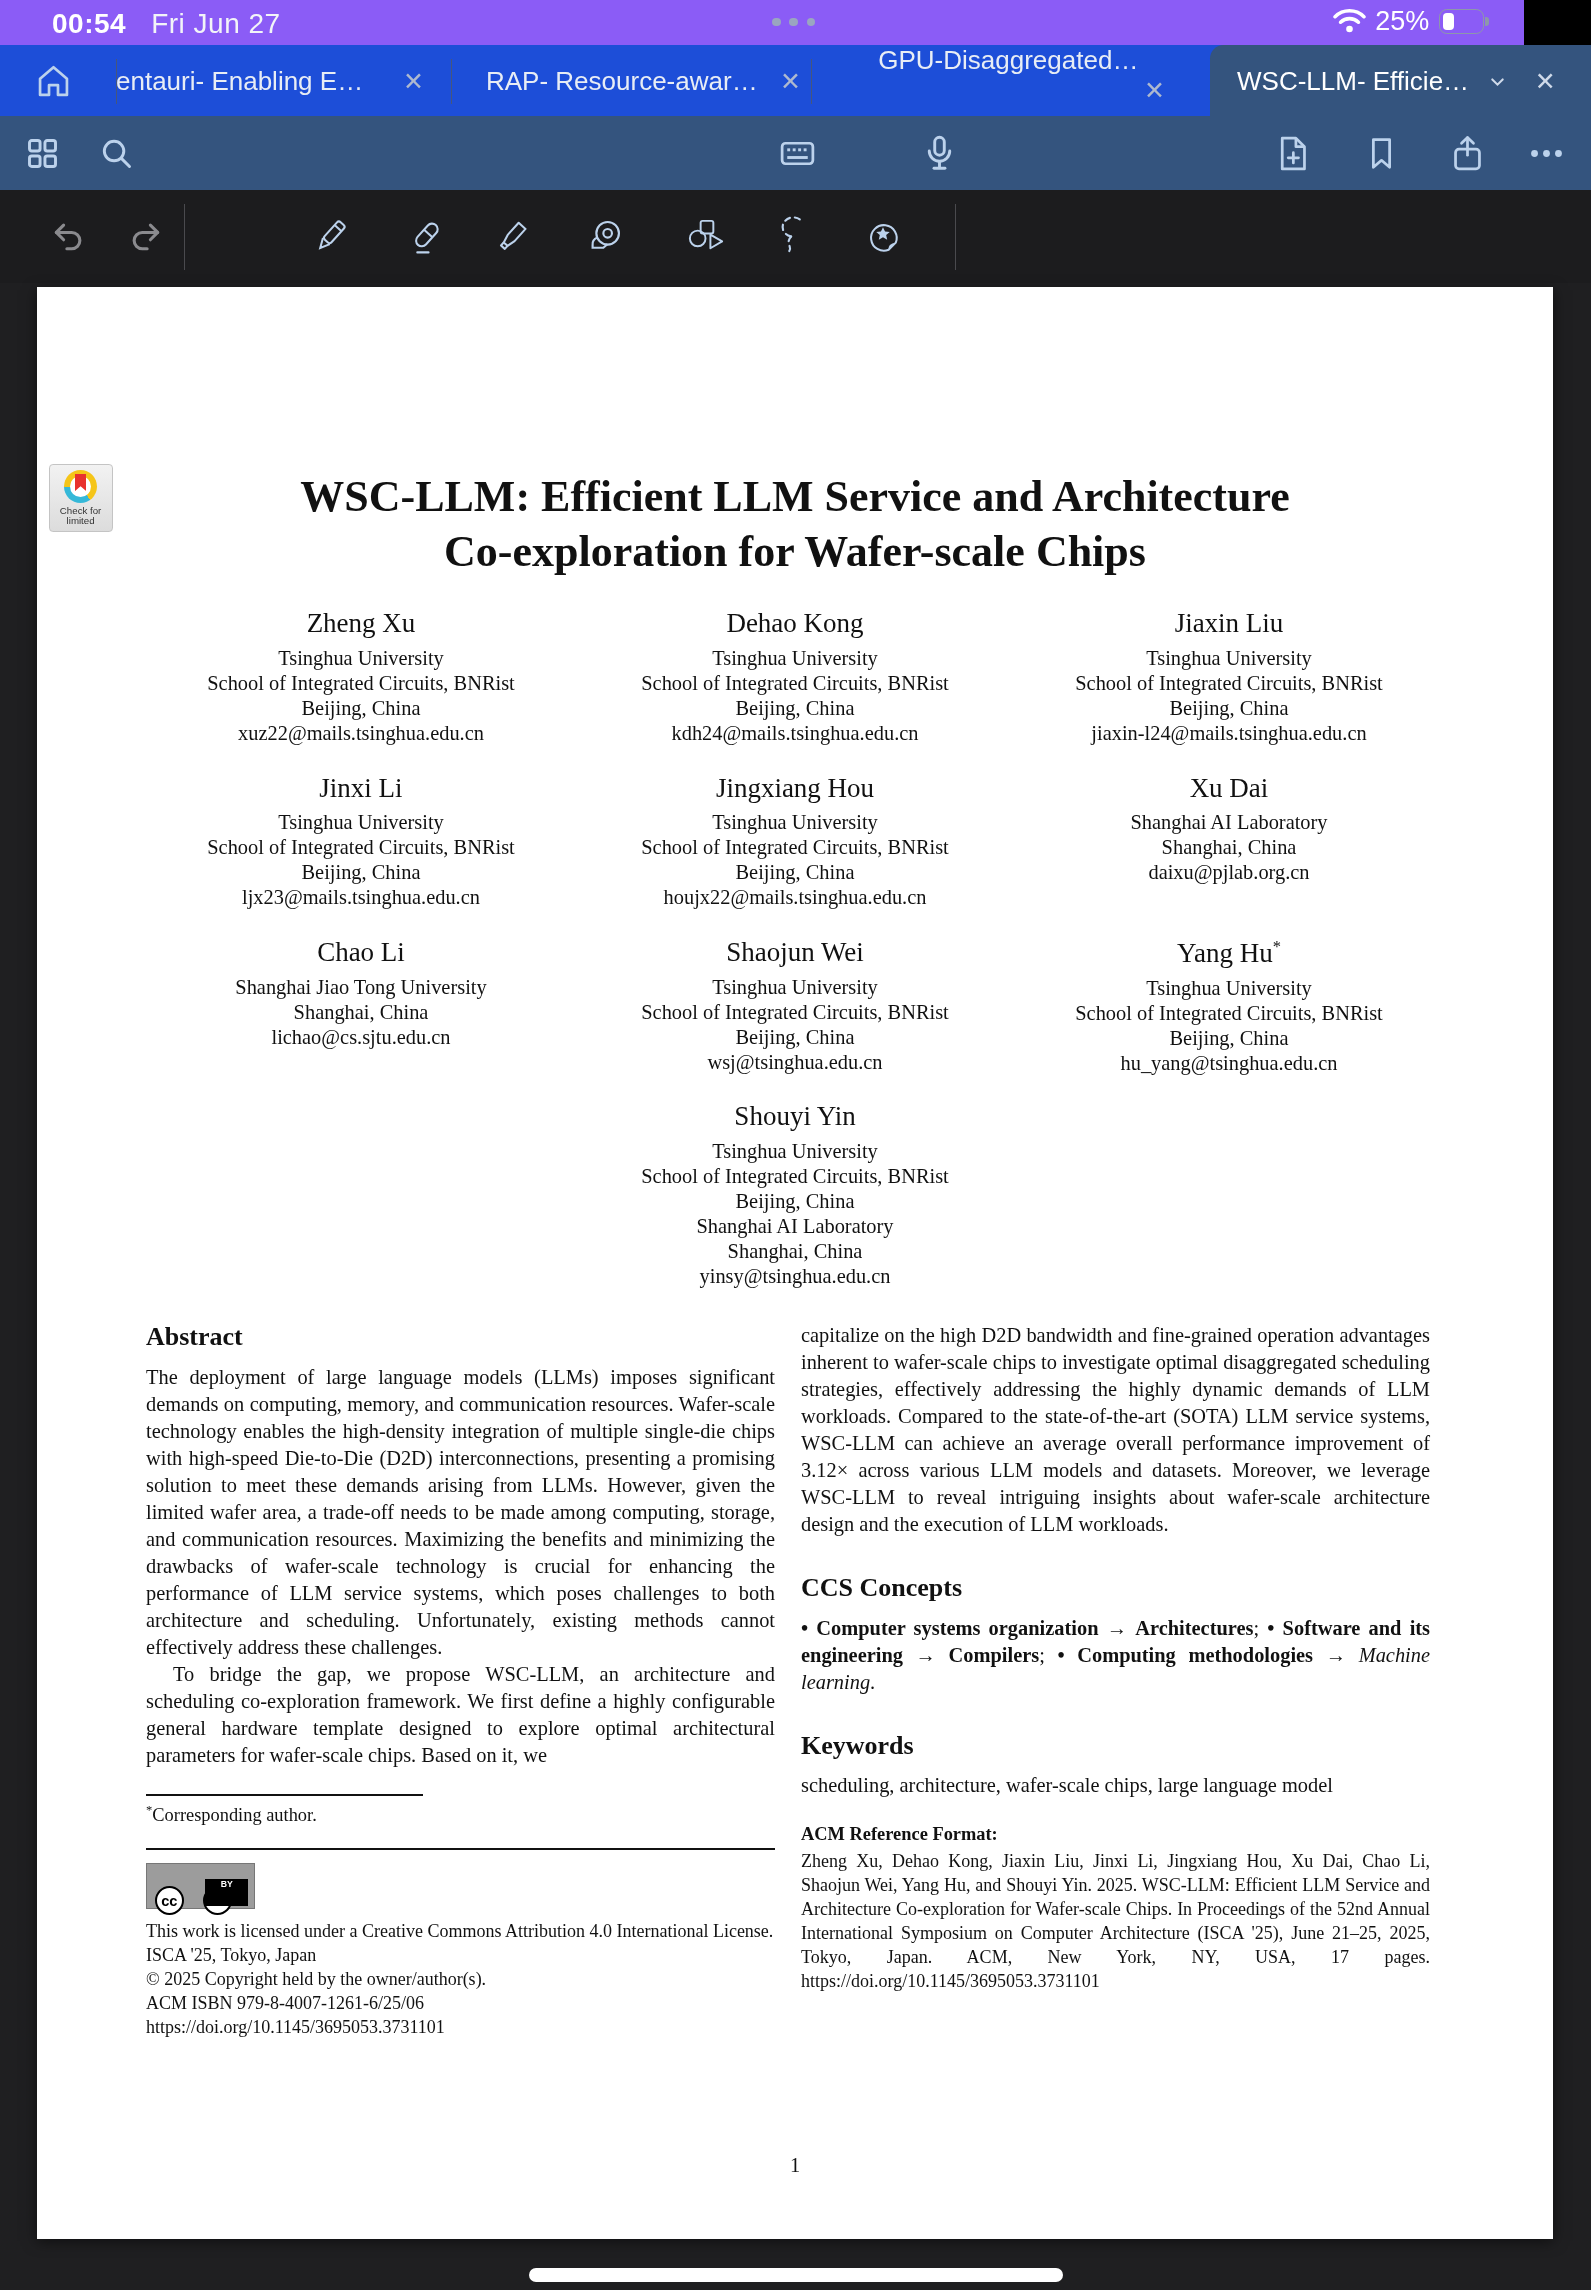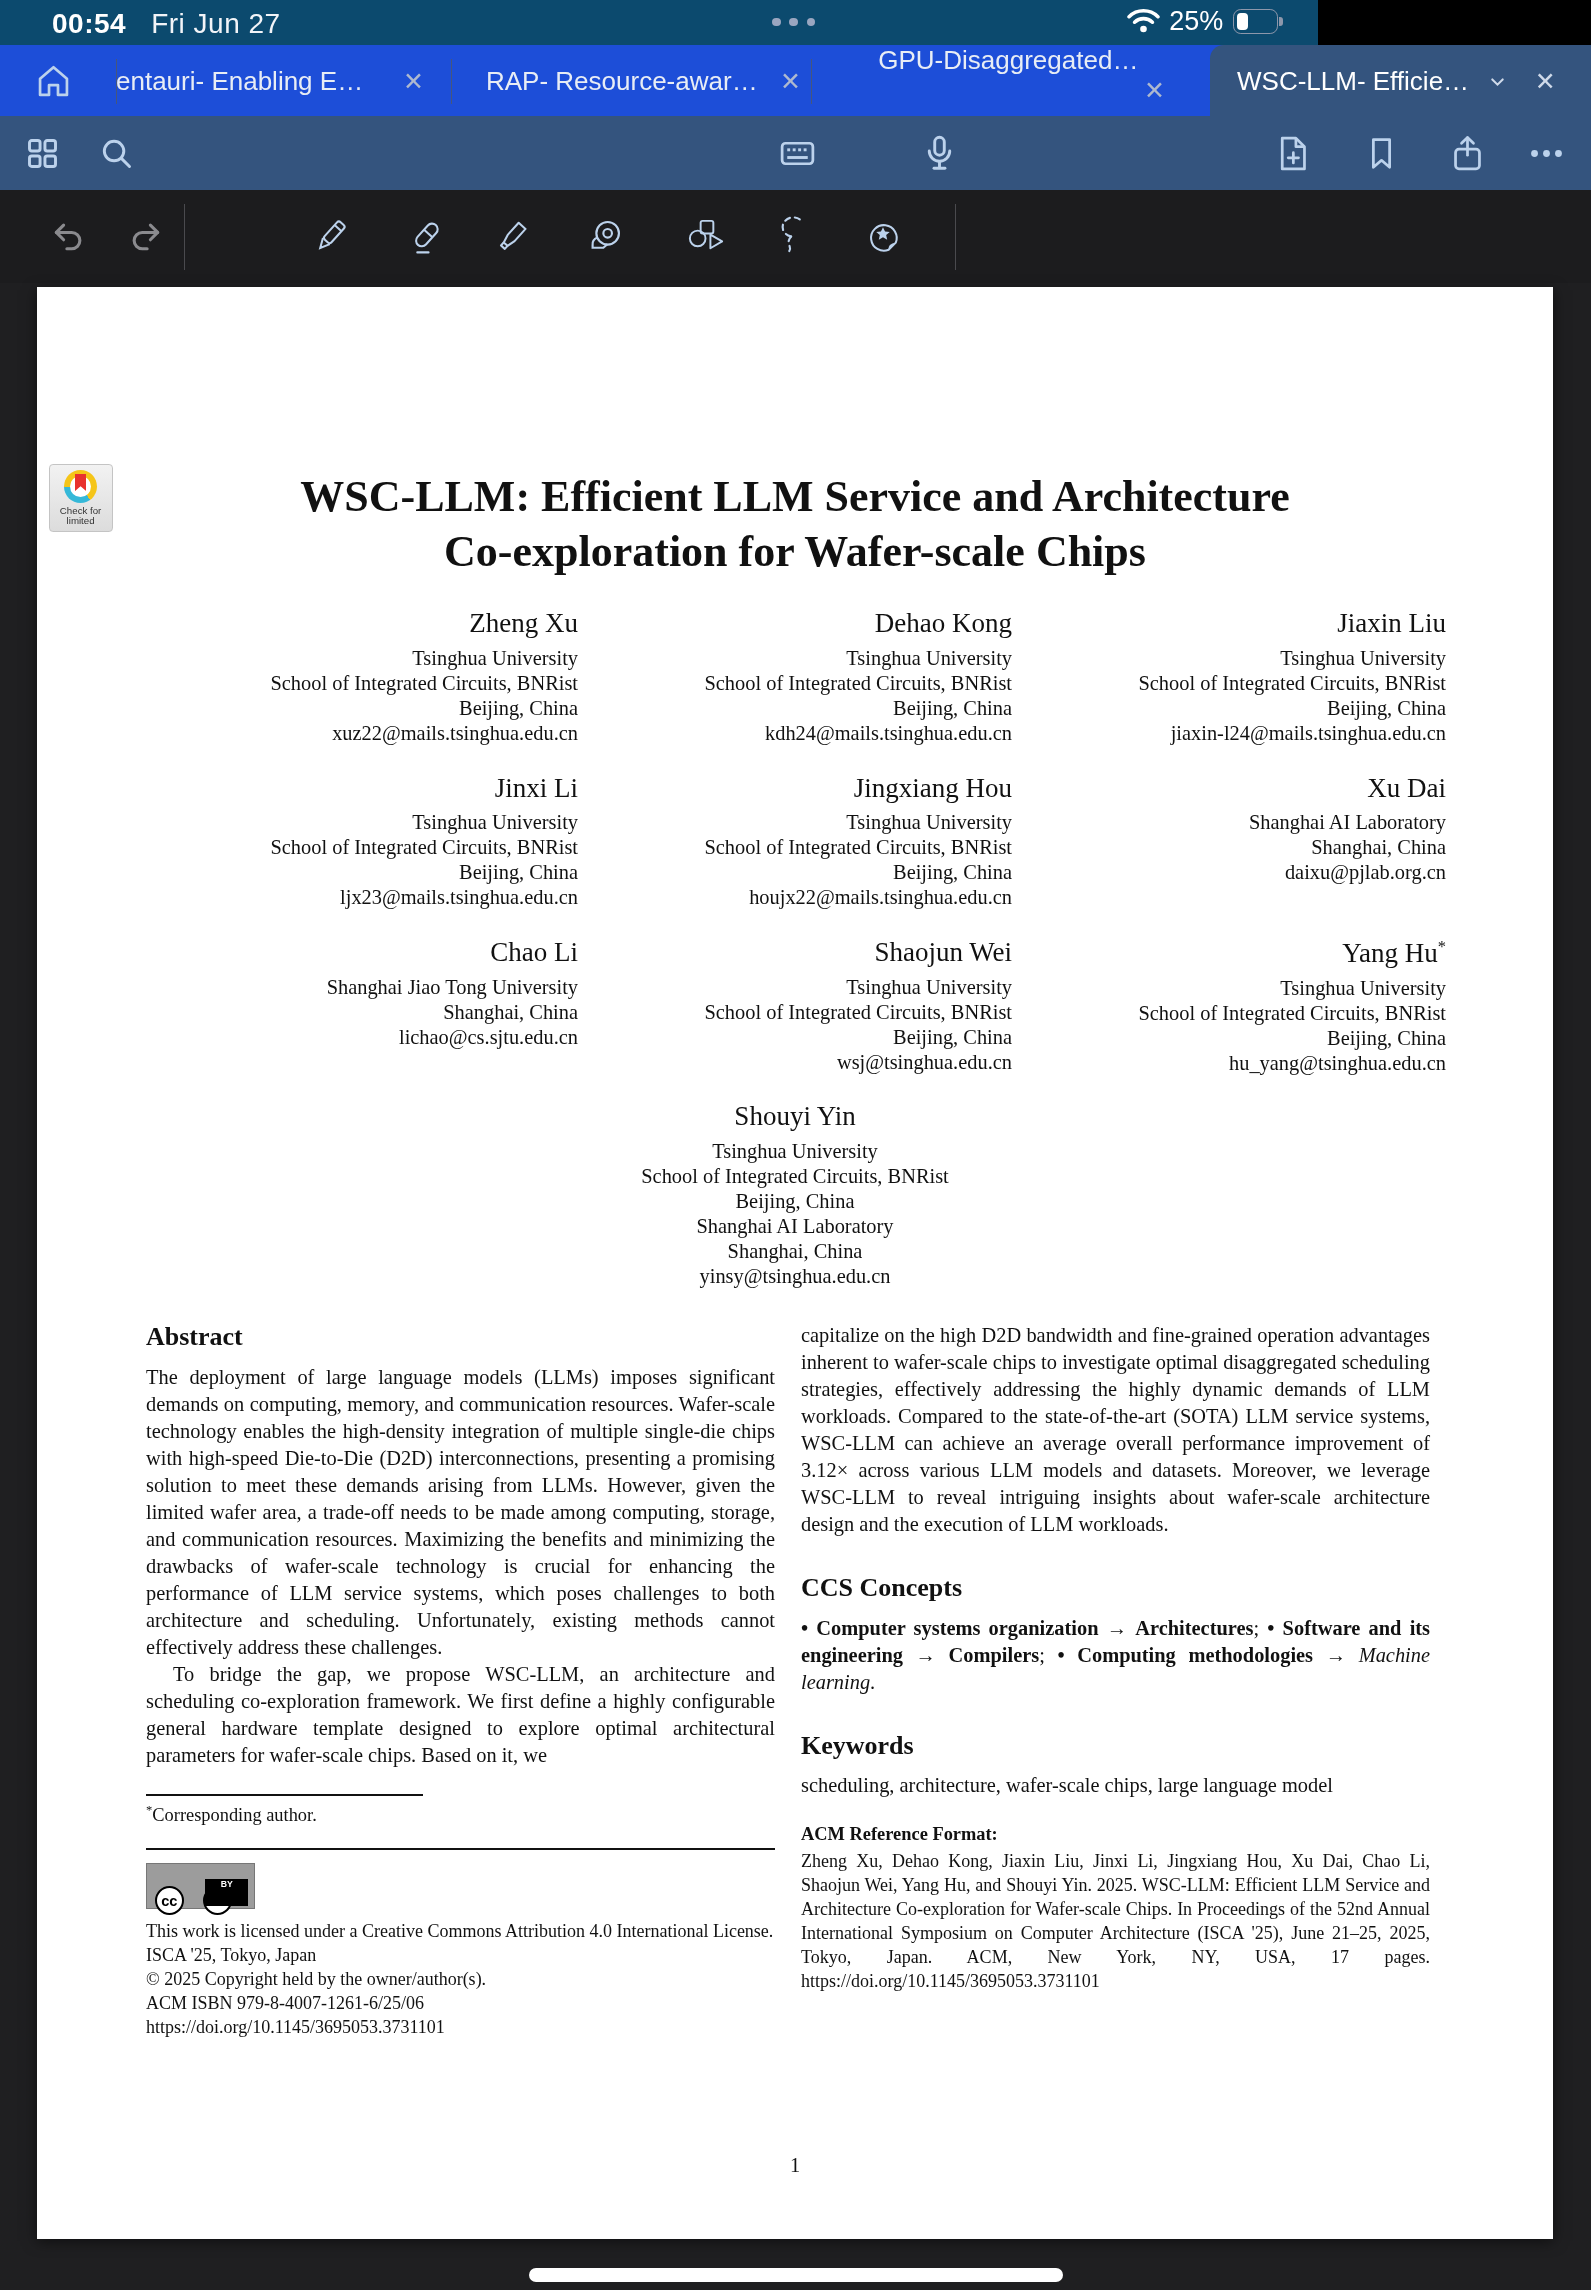--- a/index.html
+++ b/index.html
@@ -1,21 +1,21 @@
 <!DOCTYPE html>
 <html><head>
 <meta charset="utf-8">
 <style>
   * { margin:0; padding:0; box-sizing:border-box; }
   html,body { width:1591px; height:2290px; overflow:hidden; background:#000; }
   body { font-family:"Liberation Sans", sans-serif; position:relative; }
   .screen { position:absolute; inset:0; }
 
   
-  .status-bar { position:absolute; left:0; top:0; width:1318px; height:45px; background:#0c4a6e; color:#fff; }
+  .status-bar { position:absolute; left:0; top:0; width:1524px; height:45px; background:#8b5cf6; color:#fff; }
   .sb-left { position:absolute; left:52px; top:7.8px; font-size:28px; letter-spacing:0.5px; }
   .sb-time { font-weight:700; margin-right:25px; }
   .sb-date { font-weight:400; color:#f2f4f8; }
   .sb-dots { position:absolute; left:772px; top:17.5px; display:flex; gap:8.7px; }
   .sb-dots i { width:8.7px; height:8.7px; border-radius:50%; background:#9aa6c0; }
   .sb-right { position:absolute; right:35px; top:5.8px; display:flex; align-items:center; gap:9.7px; }
   .sb-batt-label { font-size:27px; color:#fff; }
   .batt { position:relative; width:50px; height:25px; }
   .batt .shell { position:absolute; left:0; top:0; width:45px; height:25px; border:1.9px solid #8d97ab; border-radius:7.8px; }
   .batt .fill { position:absolute; left:3.9px; top:3.9px; width:10.7px; height:17.5px; border-radius:3.9px; background:#fff; }
@@ -60,21 +60,21 @@
   .doc-area { position:absolute; left:0; top:283px; width:1591px; height:2007px; background:#1f1f21; }
   .page { position:absolute; left:37px; top:3.9px; width:1516px; height:1952px; background:#ffffff; box-shadow:0 2.9px 13.6px rgba(0,0,0,.55); font-family:"Liberation Serif", serif; color:#111; }
   .updates-badge { position:absolute; left:11.6px; top:177px; width:64px; height:68px; background:linear-gradient(#f2f2f2,#dcdcdc); border:1px solid #c4c4c4; border-radius:3.9px; text-align:center; padding-top:4.9px; font-family:"Liberation Sans",sans-serif; }
   .updates-ring { width:33px; height:33px; margin:0 auto; border-radius:50%; background:conic-gradient(#f5c518 0 40%, #35b8d8 40% 75%, #f5c518 75% 100%); position:relative; }
   .updates-ring .inner { position:absolute; left:5.8px; top:5.8px; width:21.3px; height:21.3px; border-radius:50%; background:#fff; }
   .updates-ring .bm { position:absolute; left:10.7px; top:3.9px; width:11.6px; height:17.5px; background:#e8322e; clip-path:polygon(0 0,100% 0,100% 100%,50% 72%,0 100%); }
   .updates-text { font-size:9.7px; line-height:10.7px; color:#333; margin-top:2.9px; }
 
   .paper-title { text-align:center; padding-top:182px; font-weight:700; font-size:44px; line-height:55px; }
   .authors-grid { display:grid; grid-template-columns:repeat(3,1fr); row-gap:27px; margin:29px 107px 0; }
-  .author { text-align:right; }
+  .author { text-align:center; }
   .author-name { font-size:27px; margin-bottom:6.8px; }
   .author-name sup { font-size:16.5px; }
   .author-lines { font-size:20.4px; line-height:25px; color:#111; }
   .author-solo { margin-top:25px; text-align:center; }
 
   .cols { display:flex; gap:26px; margin:33px 109px 0; }
   .col { width:629px; }
   .sec-h { font-family:"Liberation Serif",serif; font-weight:700; font-size:26px; margin-bottom:11.6px; }
   .body-p { font-size:20.4px; line-height:27px; text-align:justify; }
   .indent { text-indent:27px; }

